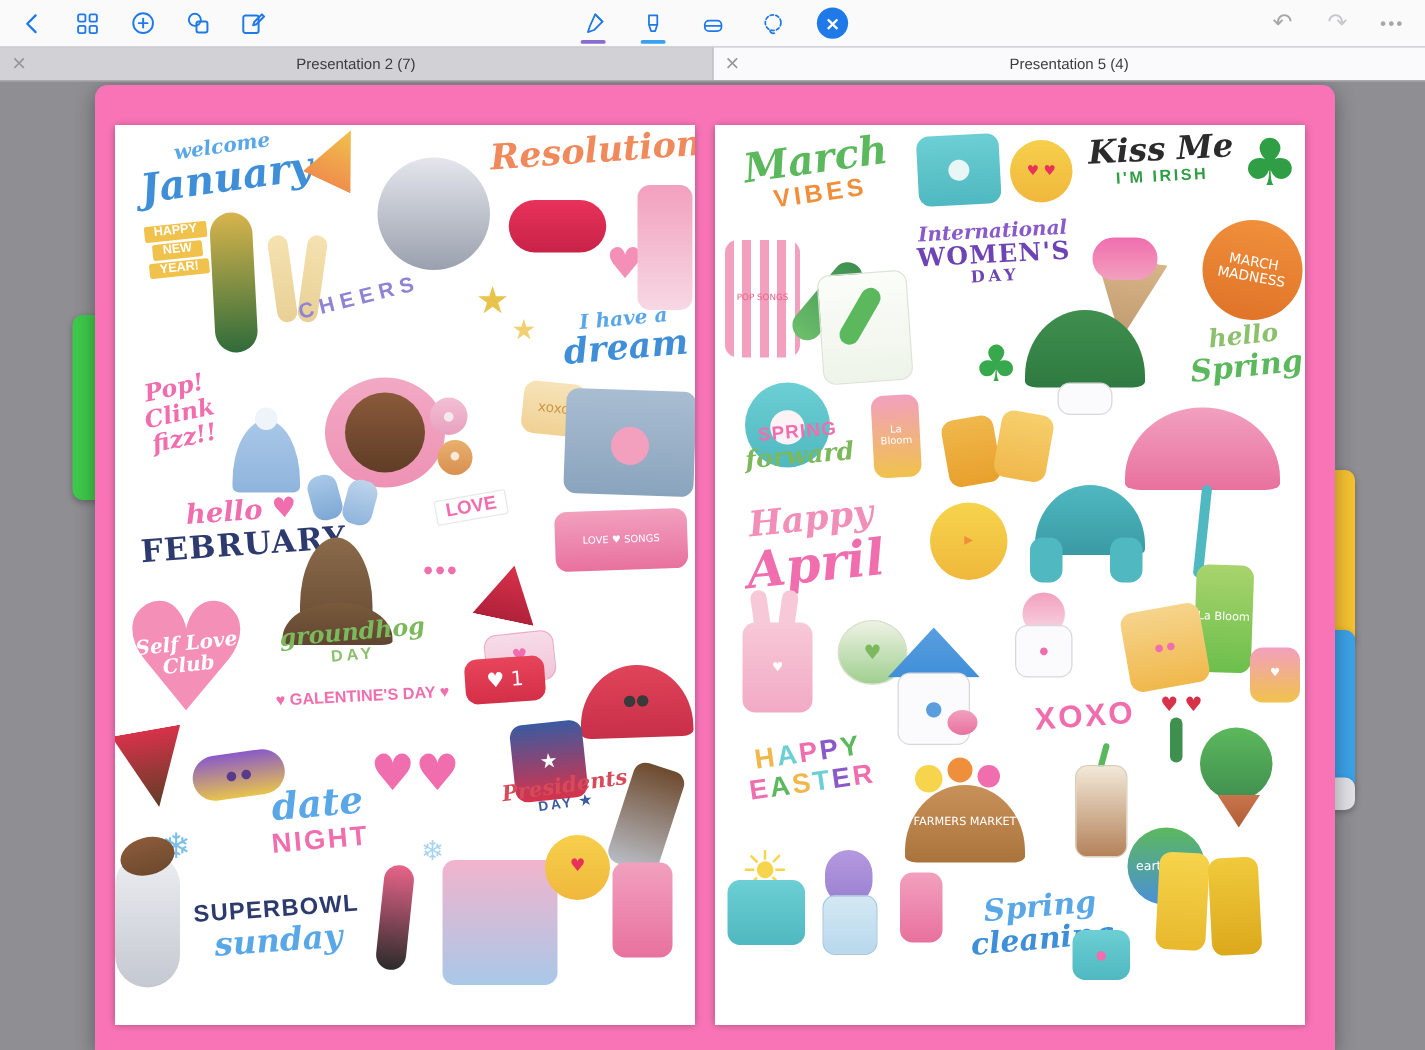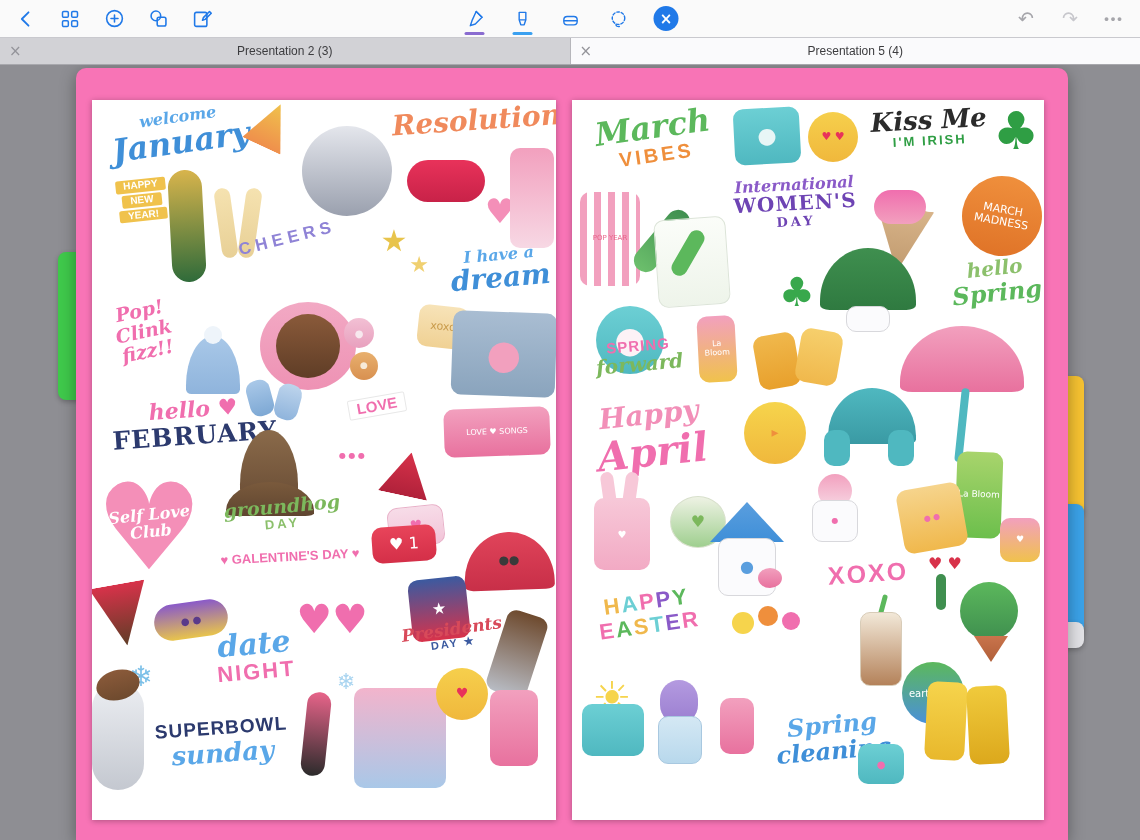--- a/index.html
+++ b/index.html
@@ -140,21 +140,21 @@
       </button>
     <button class="tb-btn gray more-btn">
         <span>•••</span>
       </button>
   </div>
 </header>
 
 <nav class="tabbar">
   <div class="tab">
     <span class="tab-close">×</span>
-    <span class="tab-title">Presentation 2 (3)</span>
+    <span class="tab-title">Presentation 2 (7)</span>
   </div>
   <div class="tab active">
     <span class="tab-close">×</span>
     <span class="tab-title">Presentation 5 (4)</span>
   </div>
 </nav>
 
 <main class="canvas">
   <div class="tabs-layer">
       <div class="divtab divtab-left" style="top: 187px; height: 148px; background: rgb(63, 201, 75);"></div>
@@ -311,21 +311,21 @@
           <span style="color: rgb(232, 50, 90); font-size: 11px;">♥ ♥</span>
         </div>
         <div class="st txt" style="left: 292px; top: 6px; width: 130px; transform: rotate(-3deg);">
           <div class="ln f-script" style="font-size: 26px; color: rgb(43, 43, 43);"><span>Kiss Me</span></div>
           <div class="ln f-caps" style="font-size: 13px; letter-spacing: 2px; color: rgb(47, 158, 68);"><span>I'M IRISH</span></div>
         </div>
         <div class="st ic sh-glyph" style="left: 416px; top: 2px; width: 56px; height: 60px;">
           <span style="color: rgb(47, 158, 68); font-size: 52px;">♣</span>
         </div>
         <div class="st ic sh-round" style="left: 8px; top: 92px; width: 60px; height: 94px; background: repeating-linear-gradient(90deg, rgb(242, 160, 190) 0px, rgb(242, 160, 190) 7px, rgb(255, 255, 255) 7px, rgb(255, 255, 255) 14px);">
-          <span style="color: rgb(232, 100, 138); font-size: 7px;">POP YEAR</span>
+          <span style="color: rgb(232, 100, 138); font-size: 7px;">POP SONGS</span>
         </div>
         <div class="st ic sh-pill" style="left: 78px; top: 104px; width: 24px; height: 74px; transform: rotate(40deg); background: linear-gradient(rgb(63, 143, 79), rgb(108, 191, 108));"></div>
         <div class="st ic sh-round" style="left: 84px; top: 118px; width: 72px; height: 88px; transform: rotate(-4deg); background: linear-gradient(rgb(251, 253, 249), rgb(238, 244, 234)); border: 1px solid rgb(220, 228, 216);"></div>
         <div class="st ic sh-pill" style="left: 108px; top: 128px; width: 16px; height: 50px; transform: rotate(30deg); background: rgb(92, 184, 92);"></div>
         <div class="st txt" style="left: 148px; top: 76px; width: 150px; transform: rotate(-3deg);">
           <div class="ln f-script" style="font-size: 16px; color: rgb(138, 90, 200);"><span>International</span></div>
           <div class="ln f-serif" style="font-size: 20px; color: rgb(110, 68, 180);"><span>WOMEN'S</span></div>
           <div class="ln f-serif" style="font-size: 13px; letter-spacing: 3px; color: rgb(110, 68, 180);"><span>DAY</span></div>
         </div>
         <div class="st ic sh-tri-down" style="left: 300px; top: 108px; width: 58px; height: 64px; transform: rotate(8deg); background: linear-gradient(rgb(216, 180, 138), rgb(192, 154, 110));"></div>
@@ -401,20 +401,23 @@
         <div class="st ic sh-pill" style="left: 364px; top: 474px; width: 10px; height: 36px; background: rgb(63, 143, 79);"></div>
         <div class="st ic sh-circle" style="left: 388px; top: 482px; width: 58px; height: 58px; background: linear-gradient(rgb(92, 184, 92), rgb(63, 143, 79));"></div>
         <div class="st ic sh-tri-down" style="left: 402px; top: 536px; width: 34px; height: 26px; background: linear-gradient(rgb(201, 116, 76), rgb(176, 94, 56));"></div>
         <div class="st txt" style="left: 6px; top: 490px; width: 140px; transform: rotate(-8deg);">
           <div class="ln f-caps" style="font-size: 22px; letter-spacing: 2px;"><span style="color: rgb(240, 184, 76);">H</span><span style="color: rgb(108, 207, 212);">A</span><span style="color: rgb(240, 110, 174);">P</span><span style="color: rgb(138, 90, 200);">P</span><span style="color: rgb(92, 184, 92);">Y</span></div>
           <div class="ln f-caps" style="font-size: 22px; letter-spacing: 2px;"><span style="color: rgb(240, 110, 174);">E</span><span style="color: rgb(92, 184, 92);">A</span><span style="color: rgb(240, 184, 76);">S</span><span style="color: rgb(108, 207, 212);">T</span><span style="color: rgb(138, 90, 200);">E</span><span style="color: rgb(240, 110, 174);">R</span></div>
         </div>
         <div class="st ic sh-circle" style="left: 160px; top: 512px; width: 22px; height: 22px; background: rgb(246, 212, 76);"></div>
         <div class="st ic sh-circle" style="left: 186px; top: 506px; width: 20px; height: 20px; background: rgb(239, 143, 60);"></div>
         <div class="st ic sh-circle" style="left: 210px; top: 512px; width: 18px; height: 18px; background: rgb(240, 110, 174);"></div>
+        <div class="st ic sh-arch" style="left: 152px; top: 528px; width: 96px; height: 62px; background: linear-gradient(rgb(201, 145, 90), rgb(169, 116, 60));">
+          <span style="color: rgb(255, 255, 255); font-size: 9px;">FARMERS MARKET</span>
+        </div>
         <div class="st ic sh-pill" style="left: 306px; top: 494px; width: 5px; height: 40px; transform: rotate(15deg); background: rgb(92, 184, 92);"></div>
         <div class="st ic sh-round" style="left: 288px; top: 512px; width: 42px; height: 74px; background: linear-gradient(rgb(242, 232, 216), rgb(180, 130, 90)); border: 1px solid rgb(216, 204, 184);"></div>
         <div class="st ic sh-circle" style="left: 330px; top: 562px; width: 62px; height: 62px; background: linear-gradient(rgb(92, 184, 92), rgb(74, 144, 217));">
           <span style="color: rgb(255, 255, 255); font-size: 10px;">earth day</span>
         </div>
         <div class="st ic sh-glyph" style="left: 16px; top: 574px; width: 48px; height: 48px;">
           <span style="color: rgb(246, 212, 76); font-size: 44px;">☀</span>
         </div>
         <div class="st ic sh-round" style="left: 10px; top: 604px; width: 62px; height: 52px; background: linear-gradient(rgb(108, 207, 212), rgb(79, 184, 192));"></div>
         <div class="st ic sh-pill" style="left: 88px; top: 580px; width: 38px; height: 44px; background: linear-gradient(rgb(180, 154, 224), rgb(154, 126, 208));"></div>

